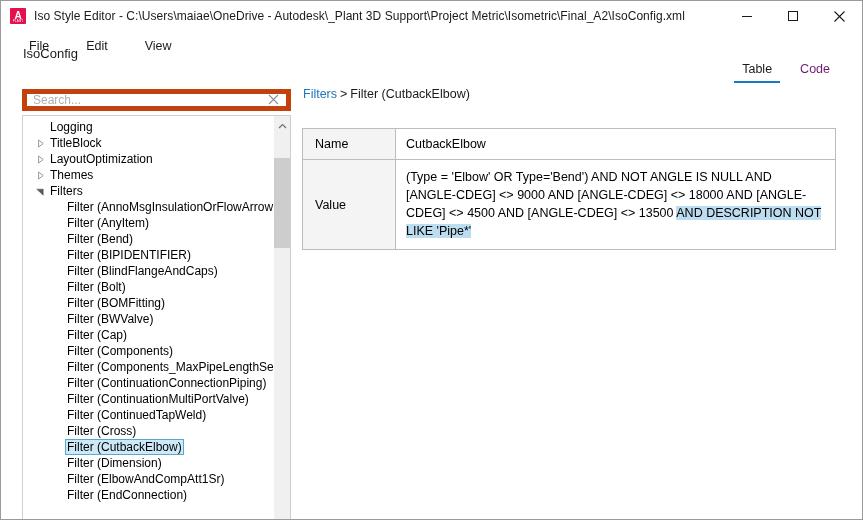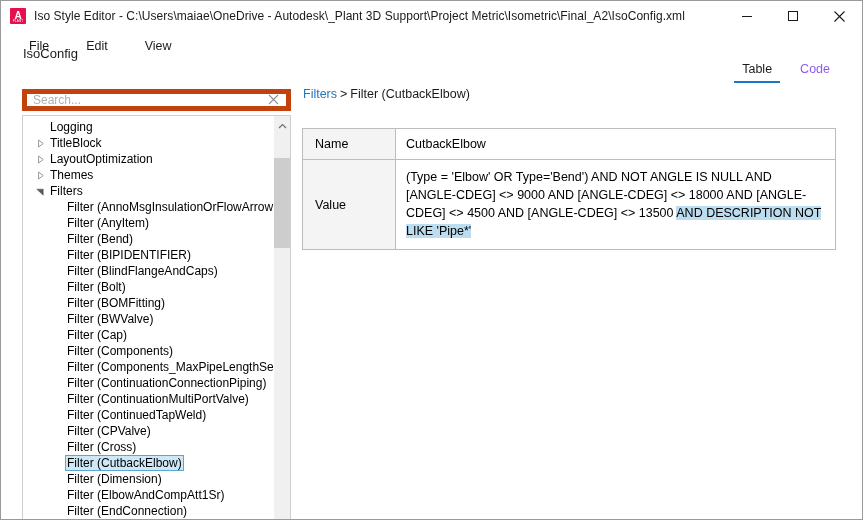--- a/index.html
+++ b/index.html
@@ -96,21 +96,21 @@
     color: #1a1a1a;
   }
   .tabstrip {
     position: absolute;
     right: 18px; top: 58px;
     display: flex;
     align-items: flex-start;
   }
   .tab {
     font-size: 12.5px;
-    color: #8b5cf6;
+    color: #701a75;
     padding: 3px 14px 7px 14px;
     position: relative;
     white-space: nowrap;
   }
   .tab.active { color: #1a1a1a; }
   .tab.active::after {
     content: "";
     position: absolute;
     left: 6px; right: 6px; bottom: 0;
     height: 2px;
@@ -418,24 +418,20 @@
         <div class="tree-row">
           <div class="indent" style="width: 40px;"></div>
           <span class="tree-label">Filter (ContinuationMultiPortValve)</span>
         </div>
         <div class="tree-row">
           <div class="indent" style="width: 40px;"></div>
           <span class="tree-label">Filter (ContinuedTapWeld)</span>
         </div>
         <div class="tree-row">
           <div class="indent" style="width: 40px;"></div>
-          <span class="tree-label">Filter (CPValve)</span>
-        </div>
-        <div class="tree-row">
-          <div class="indent" style="width: 40px;"></div>
           <span class="tree-label">Filter (Cross)</span>
         </div>
         <div class="tree-row selected">
           <div class="indent" style="width: 40px;"></div>
           <span class="tree-label">Filter (CutbackElbow)</span>
         </div>
         <div class="tree-row">
           <div class="indent" style="width: 40px;"></div>
           <span class="tree-label">Filter (Dimension)</span>
         </div>

